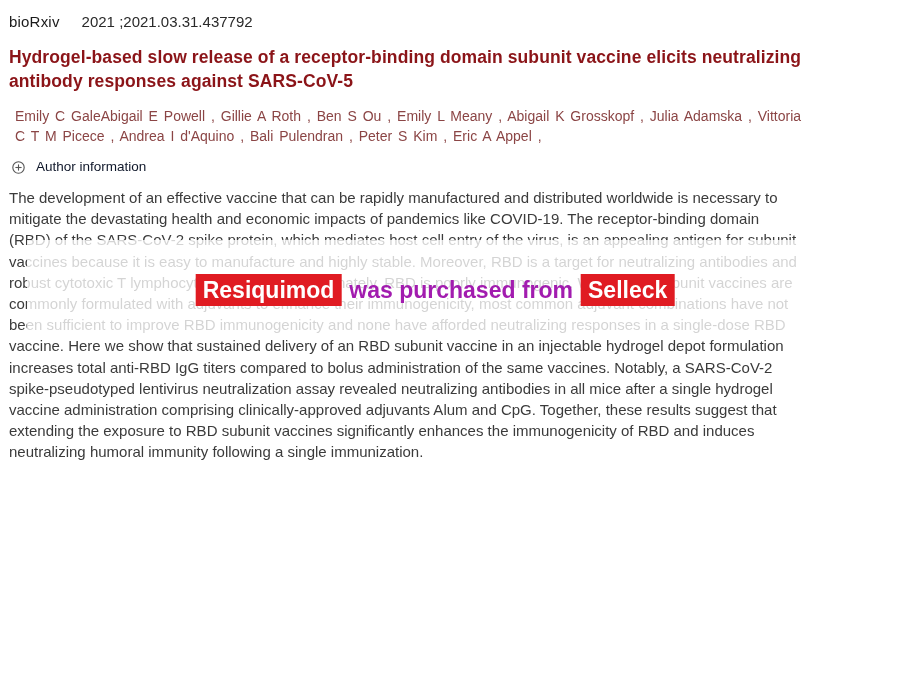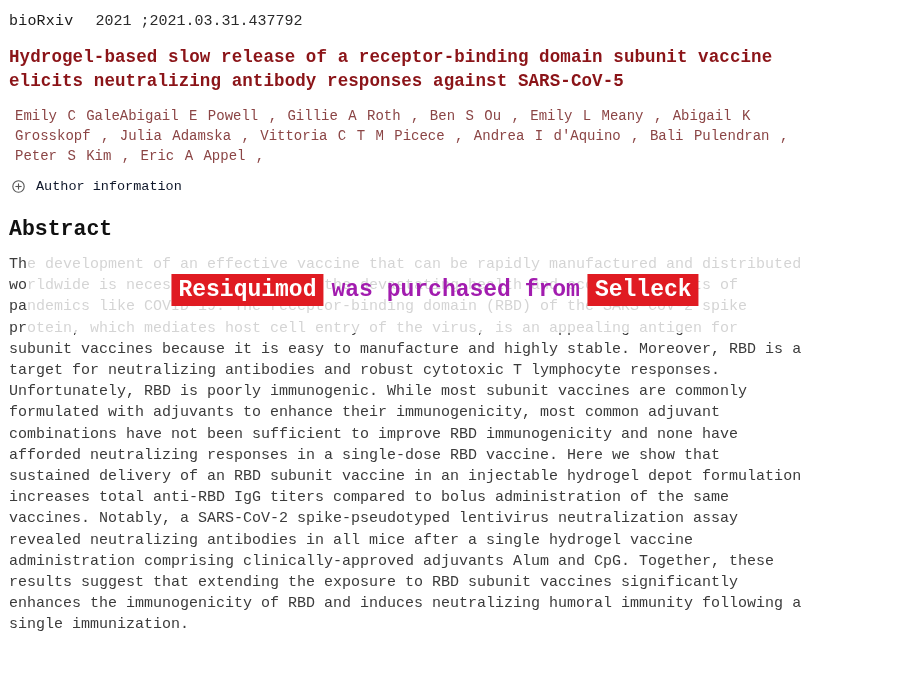--- a/index.html
+++ b/index.html
@@ -8,21 +8,21 @@
     --author_red:#8b4545;
     --body_text:#3b3b3b;
     --muted_gray:#4a4a4a;
   }
   *{margin:0;padding:0;box-sizing:border-box;}
   html,body{background:#ffffff;}
   body{
     font-family:"Liberation Sans","DejaVu Sans",sans-serif;
     width:900px;height:700px;overflow:hidden;
   }
-  .page{position:relative;width:812px;height:700px;background:#fff;padding:13px 10px 0 9px;font-family:Liberation Mono, monospace;}
+  .page{position:relative;width:812px;height:700px;background:#fff;padding:13px 10px 0 9px;}
 
   
   .cite-line{display:flex;align-items:baseline;color:#222;}
   .brand{font-size:15px;color:#1a1a1a;letter-spacing:.2px;}
   .volume{font-size:15px;color:#2a2a2a;margin-left:22px;}
   .doi{font-size:15px;color:#1a1a1a;margin-left:28px;}
 
   
   .title{
     margin-top:15px;max-width:868px;
@@ -86,21 +86,20 @@
     <span class="icon">
       <svg width="13" height="13" viewBox="0 0 13 13">
         <circle cx="6.5" cy="6.5" r="5.7" fill="none" stroke="#555" stroke-width="1.1"></circle>
         <line x1="6.5" y1="3.4" x2="6.5" y2="9.6" stroke="#555" stroke-width="1.1"></line>
         <line x1="3.4" y1="6.5" x2="9.6" y2="6.5" stroke="#555" stroke-width="1.1"></line>
       </svg>
     </span>
     <span class="label">Author information</span>
   </div>
 
-  <h2 class="abstract-heading">Abstract</h2>
 
   <p class="abstract-text">The development of an effective vaccine that can be rapidly manufactured and distributed worldwide is necessary to mitigate the devastating health and economic impacts of pandemics like COVID-19. The receptor-binding domain (RBD) of the SARS-CoV-2 spike protein, which mediates host cell entry of the virus, is an appealing antigen for subunit vaccines because it is easy to manufacture and highly stable. Moreover, RBD is a target for neutralizing antibodies and robust cytotoxic T lymphocyte responses. Unfortunately, RBD is poorly immunogenic. While most subunit vaccines are commonly formulated with adjuvants to enhance their immunogenicity, most common adjuvant combinations have not been sufficient to improve RBD immunogenicity and none have afforded neutralizing responses in a single-dose RBD vaccine. Here we show that sustained delivery of an RBD subunit vaccine in an injectable hydrogel depot formulation increases total anti-RBD IgG titers compared to bolus administration of the same vaccines. Notably, a SARS-CoV-2 spike-pseudotyped lentivirus neutralization assay revealed neutralizing antibodies in all mice after a single hydrogel vaccine administration comprising clinically-approved adjuvants Alum and CpG. Together, these results suggest that extending the exposure to RBD subunit vaccines significantly enhances the immunogenicity of RBD and induces neutralizing humoral immunity following a single immunization.</p>
 
   <div class="fade-overlay"></div>
 
   <div class="banner">
     <span class="hl">Resiquimod</span>
     <span class="mid">was purchased from</span>
     <span class="hl">Selleck</span>
   </div>

